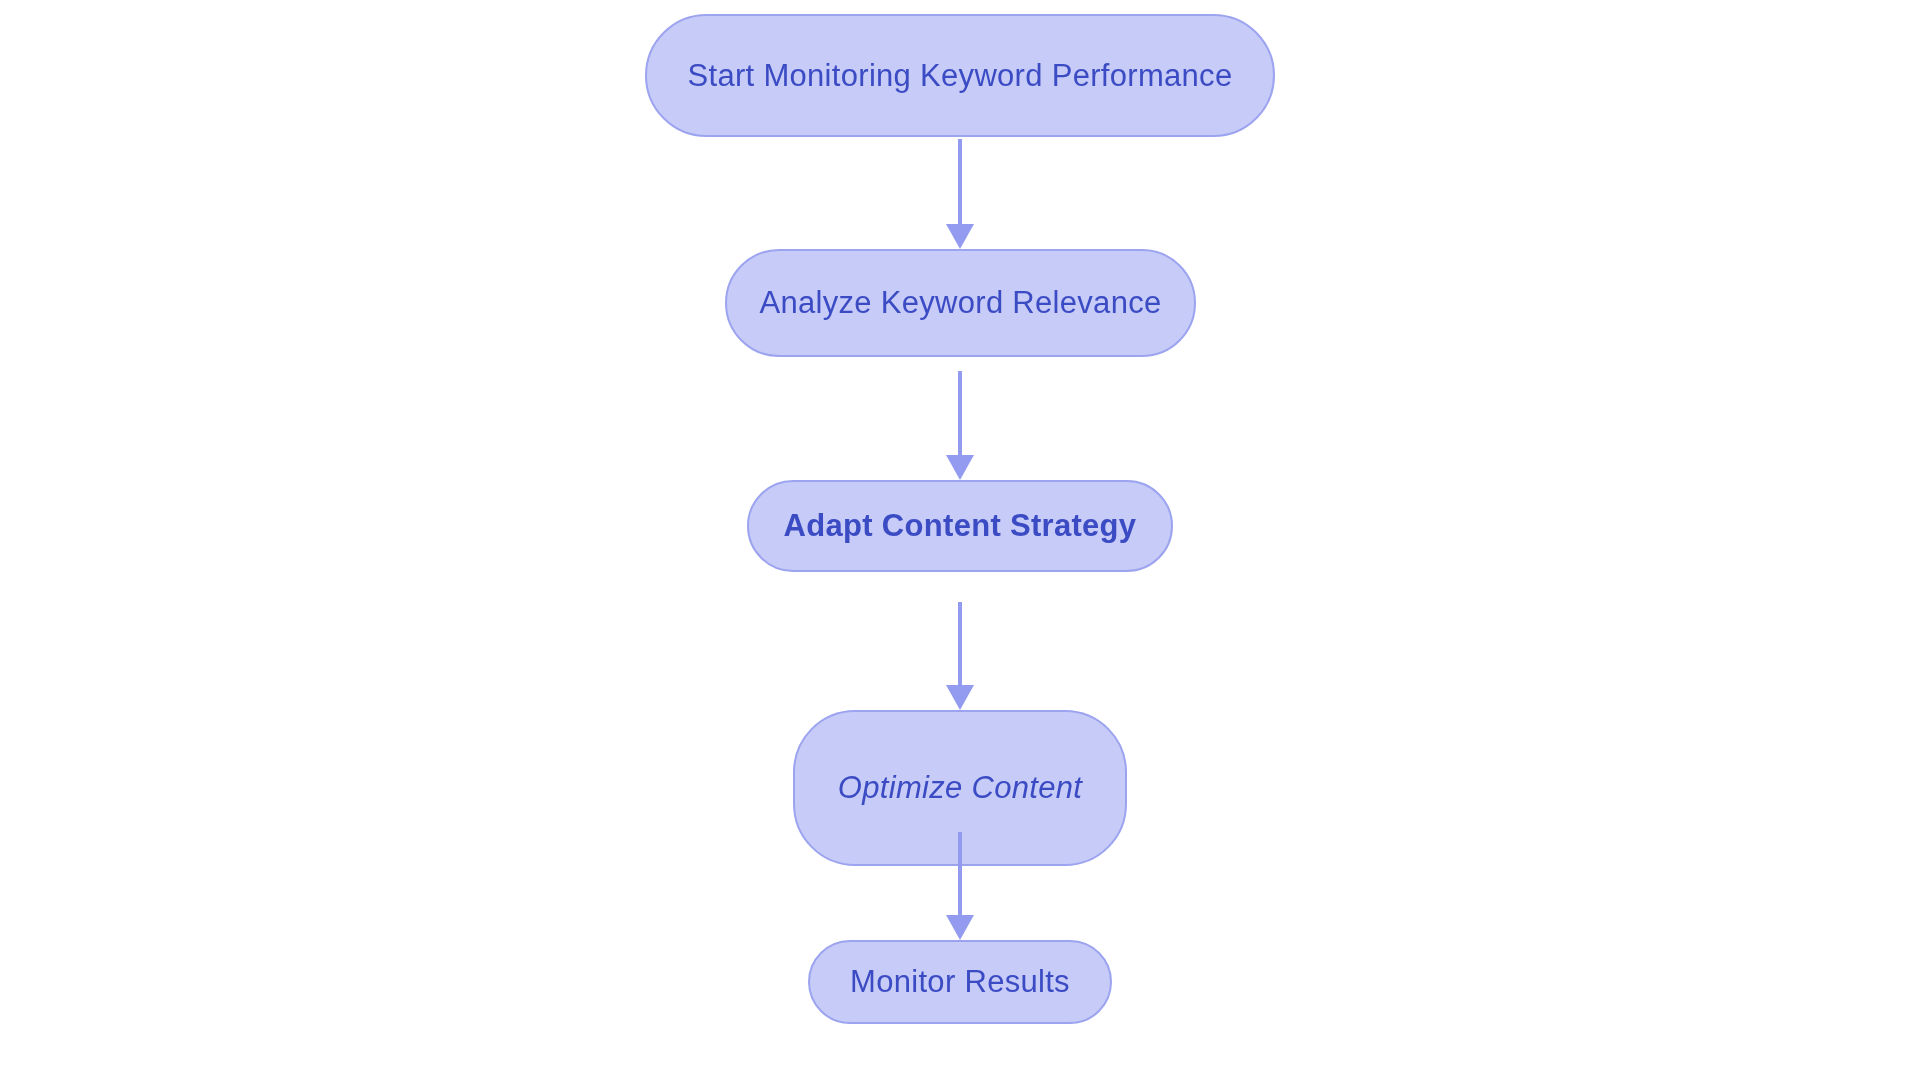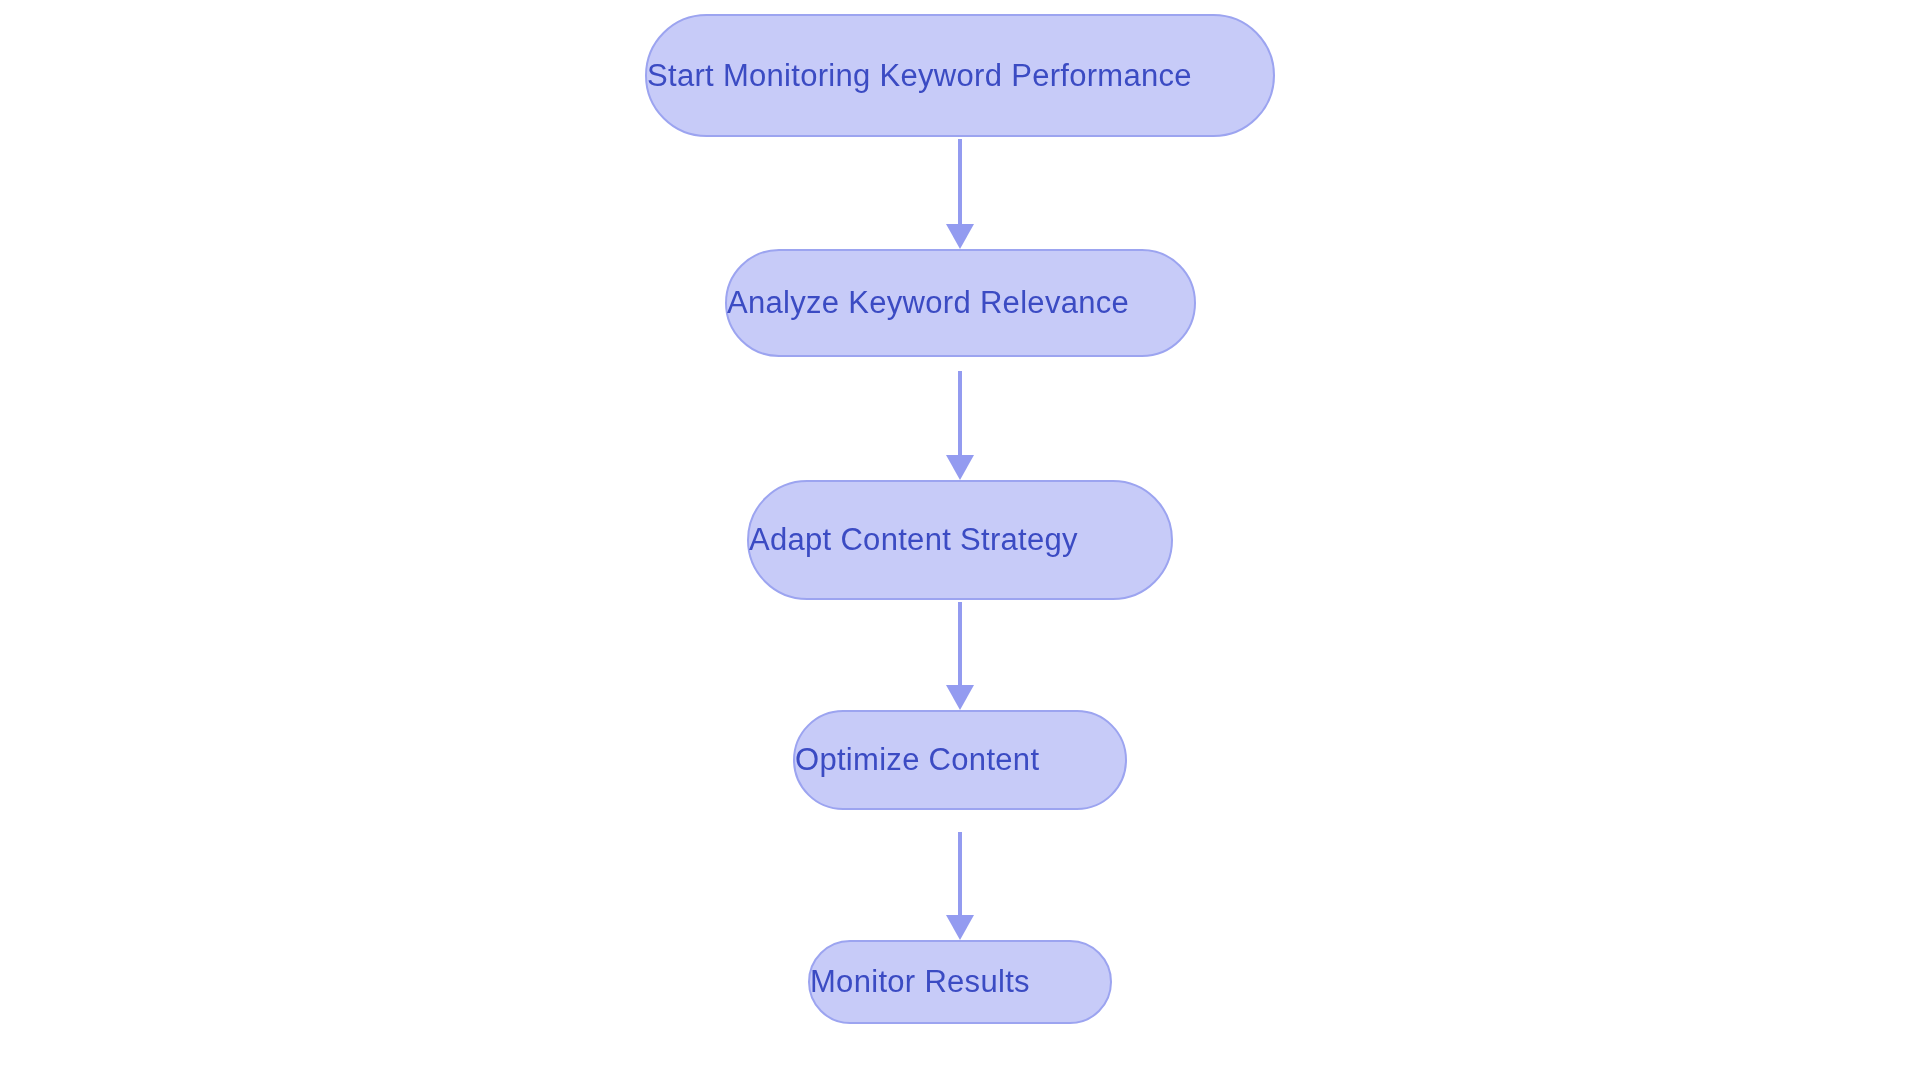--- a/index.html
+++ b/index.html
@@ -19,32 +19,32 @@
     font-family:"Liberation Sans", sans-serif;
   }
   .node{
     position:absolute;
     box-sizing:border-box;
     background:var(--node-fill);
     border:2px solid var(--node-border);
     border-radius:62px;
     display:flex;
     align-items:center;
-    justify-content:flex-start;
+    justify-content:center;
     color:var(--node-text);
     font-size:31px;
     font-weight:400;
     letter-spacing:0.3px;
     text-align:center;
     white-space:nowrap;
   }
   .n1{left:645px; top:14px;  width:630px; height:123px;}
   .n2{left:725px; top:249px; width:471px; height:108px;}
-  .n3{left:747px; top:480px; width:426px; height:120px;}
-  .n4{left:793px; top:710px; width:334px; height:100px;}
+  .n3{left:747px; top:480px; width:426px; height:92px;font-weight:bold;}
+  .n4{left:793px; top:710px; width:334px; height:156px;font-style:italic;}
   .n5{left:808px; top:940px; width:304px; height:84px;}
 
   .arrow{
     position:absolute;
     left:946px;
     width:28px;
     display:flex;
     flex-direction:column;
     align-items:center;
   }

